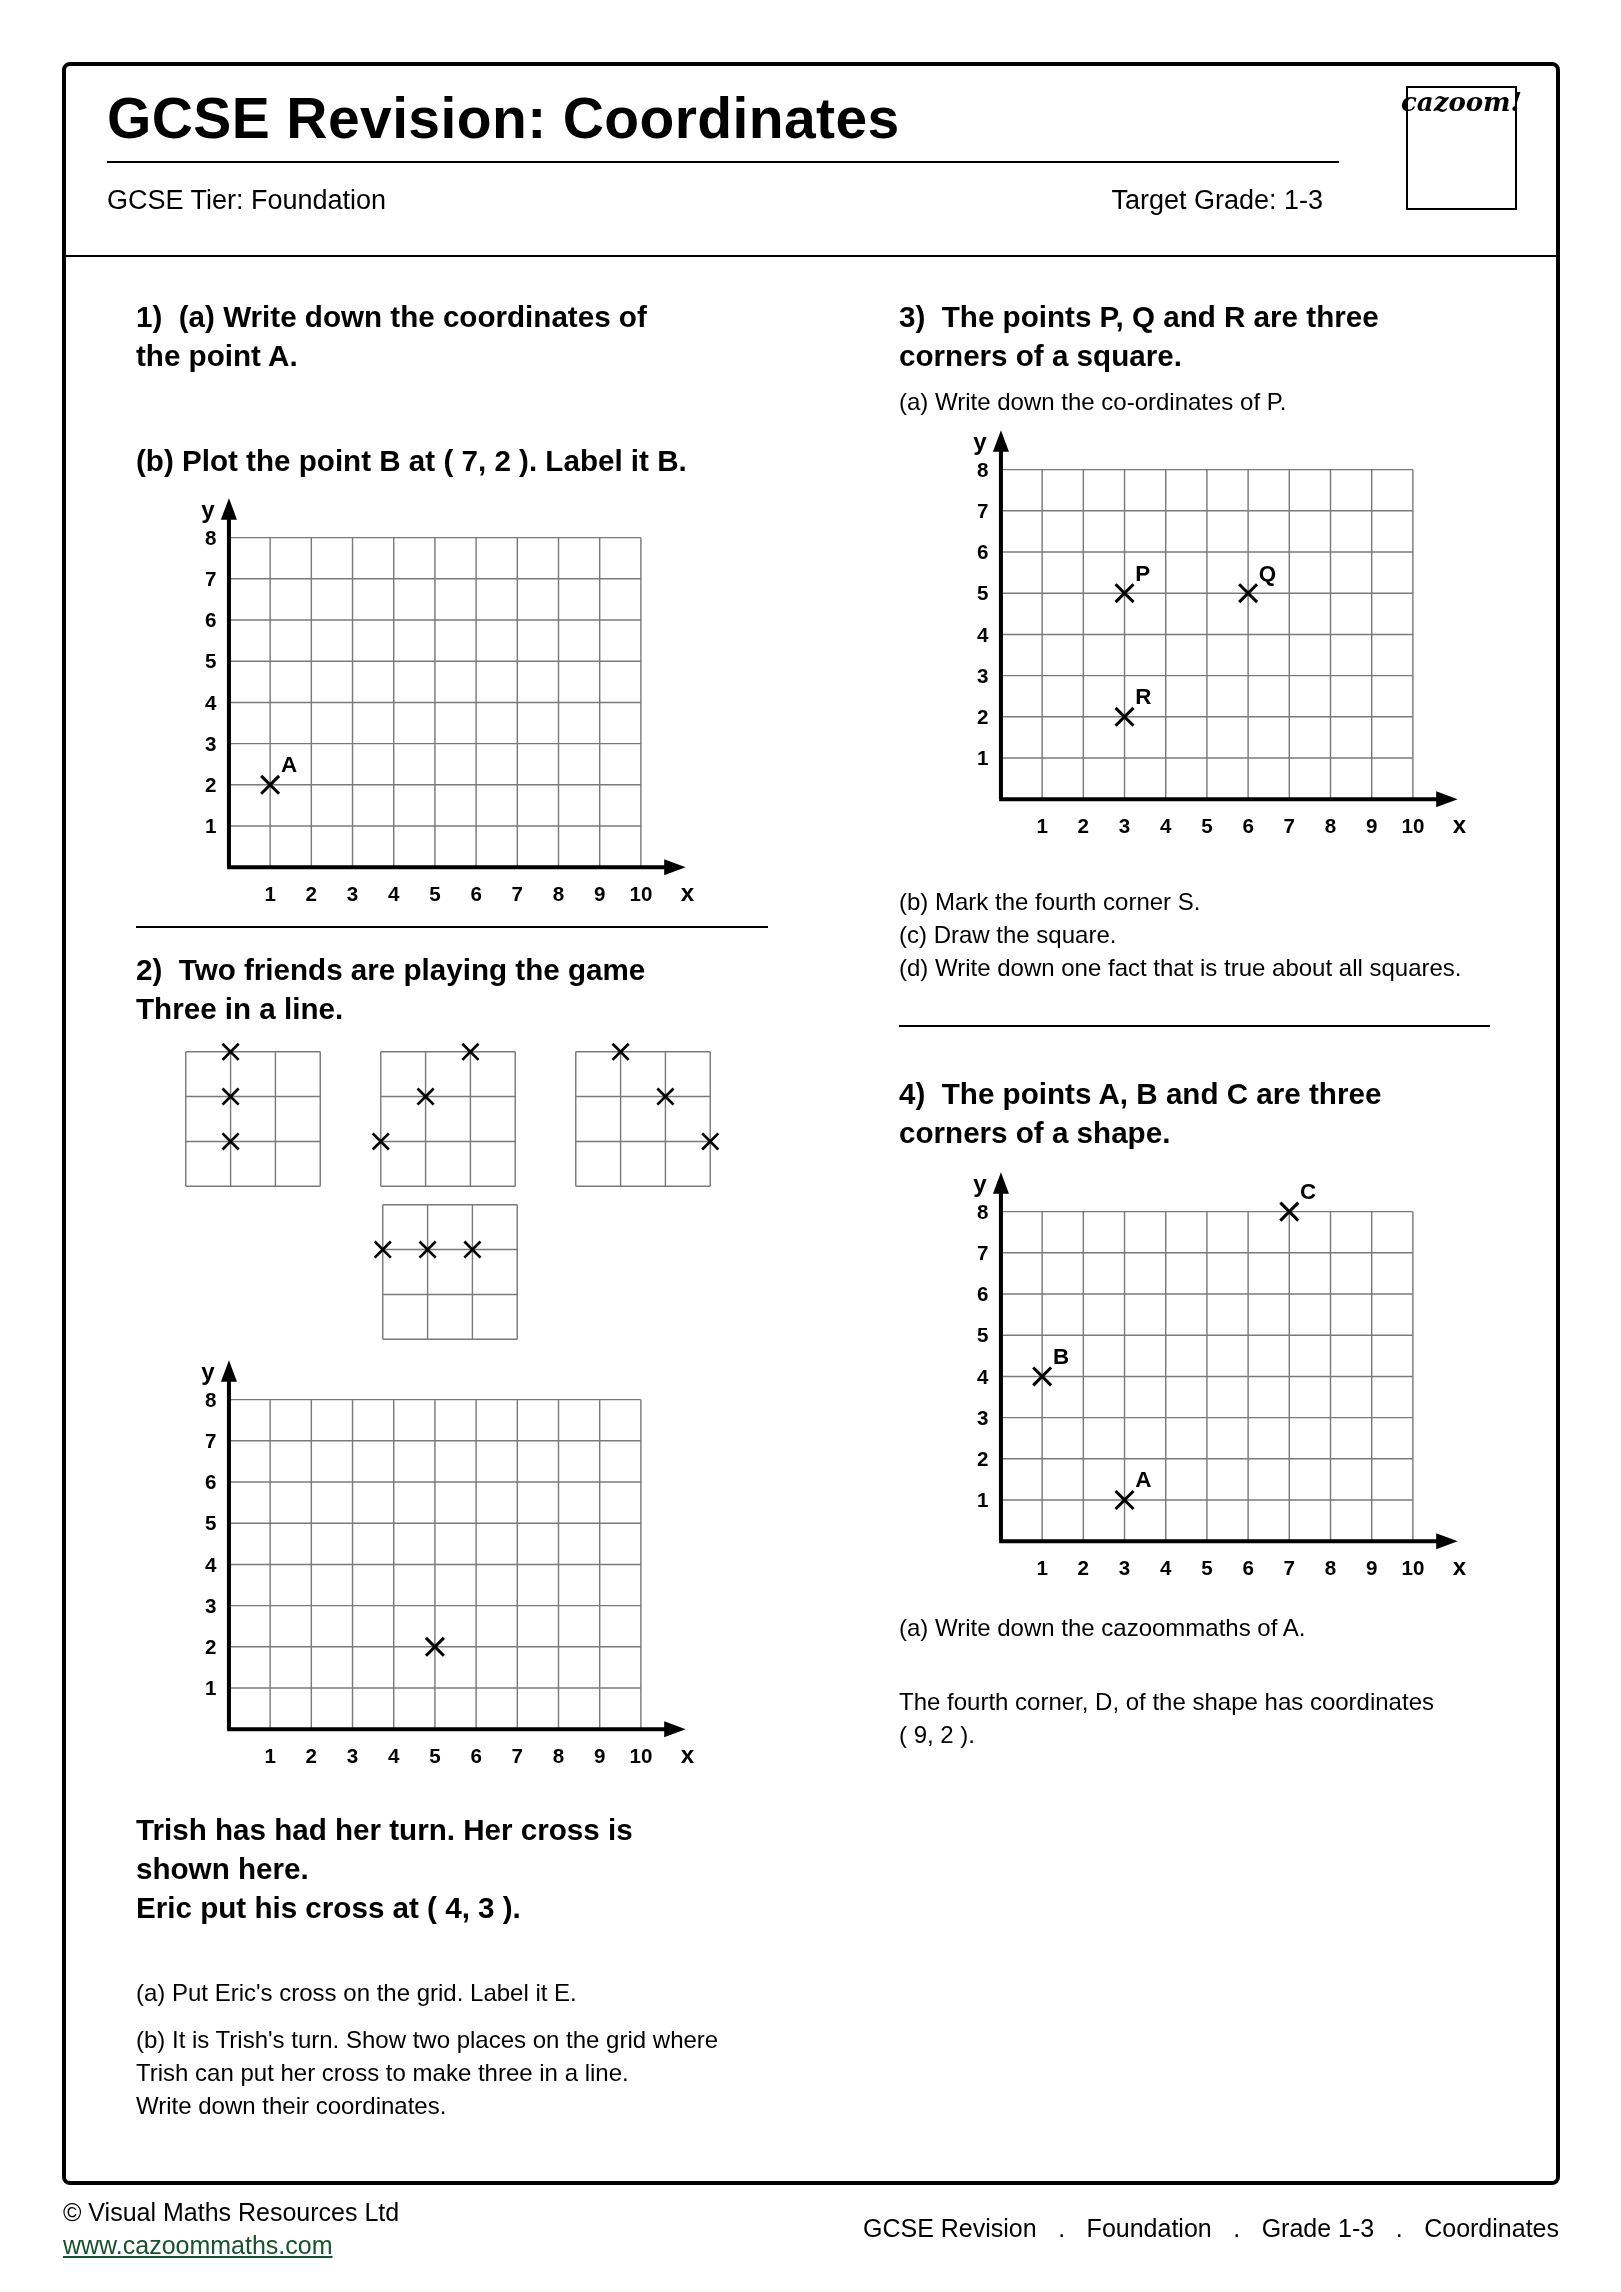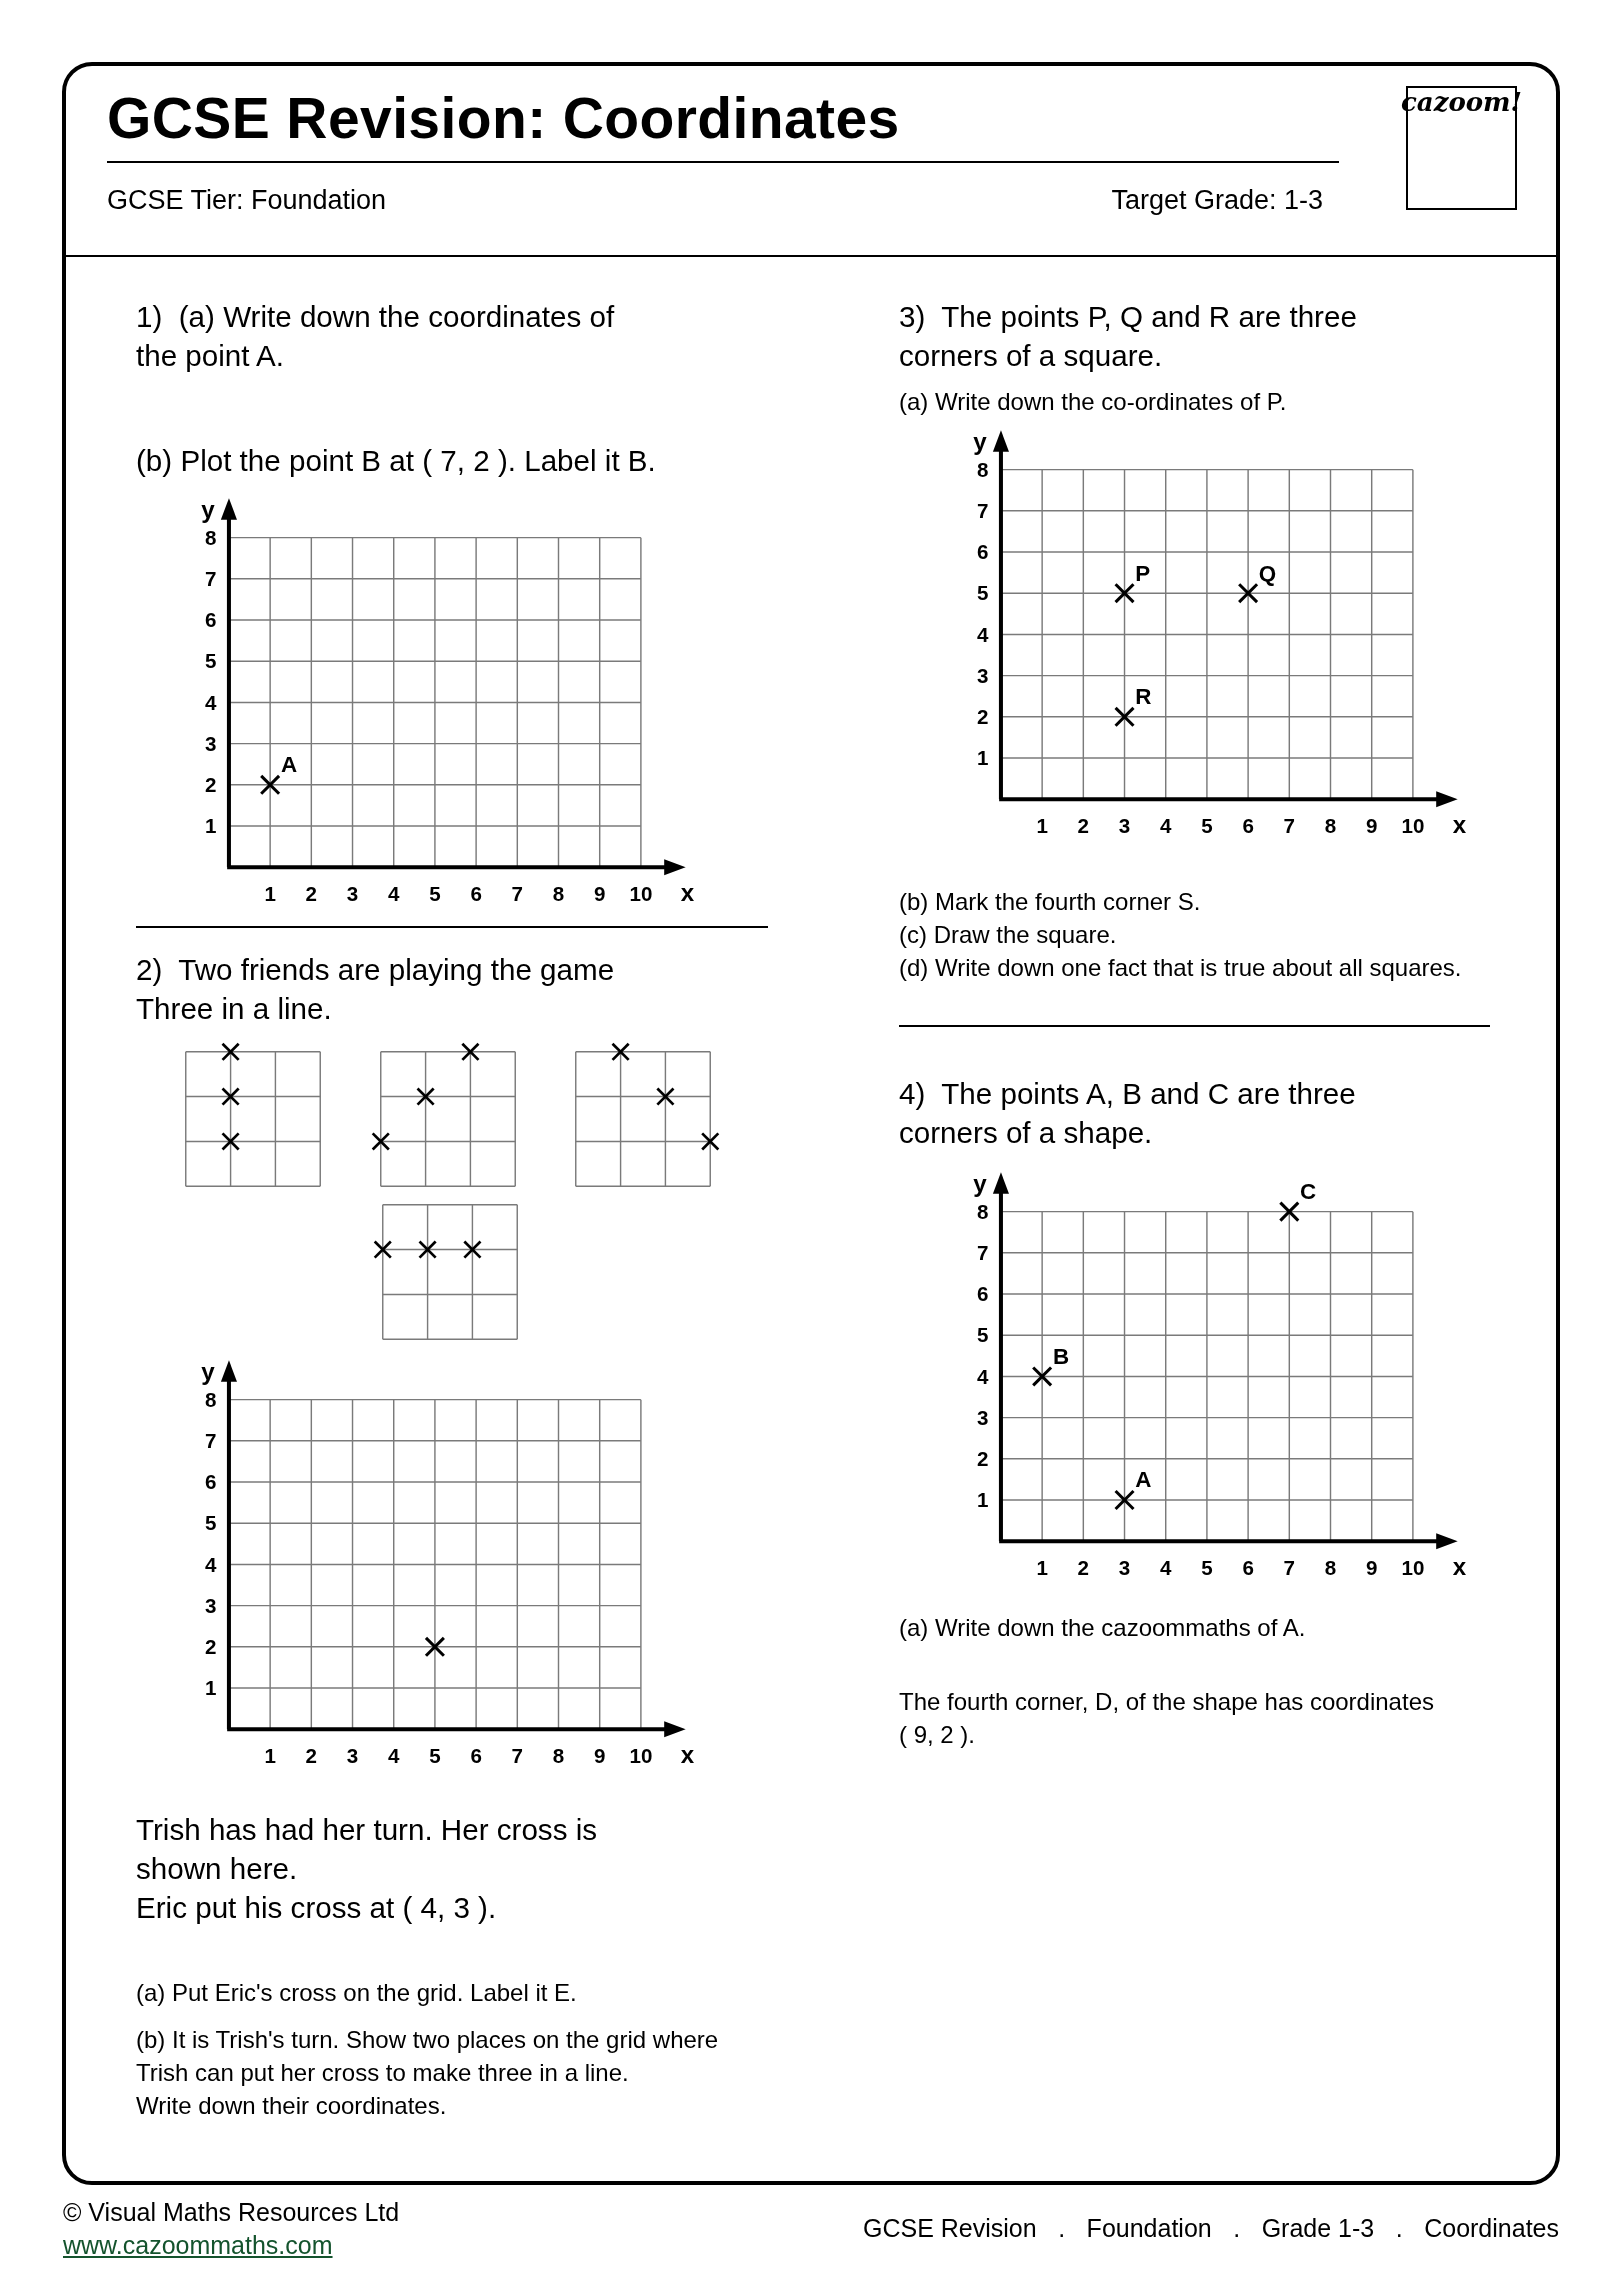--- a/index.html
+++ b/index.html
@@ -2,40 +2,40 @@
 <html style="font-size:14.3px"><head>
 <meta charset="utf-8">
 <style>
   html,body{margin:0;padding:0}
   body{
     width:1622px;height:2293px;background:#ffffff;color:#000;
     font-family:"Liberation Sans","DejaVu Sans",sans-serif;position:relative;
   }
   .sheet{
     position:absolute;left:62px;top:62px;width:1498px;height:2123px;
-    border:4.5px solid #000;border-radius:30px;background:#fff;
+    border:4.5px solid #000;border-radius:8px;background:#fff;
     box-sizing:border-box;overflow:hidden;
   }
   .header{position:relative;height:191px;border-bottom:2.7px solid #000;
     padding:23px 41px 0 41px;box-sizing:border-box}
   .title{font-size:57px;font-weight:bold;letter-spacing:0.4px;margin:0 176px 0 0;
     border-bottom:2.7px solid #000;padding-bottom:12.5px;line-height:1.05}
   .header-row{display:flex;justify-content:space-between;align-items:flex-start;
     font-size:27px;margin:21.5px 192px 0 0}
   .logo{position:absolute;top:19.7px;right:39px;width:111px;height:124px;
     border:2.7px solid #000;box-sizing:border-box;background:#fff;
     display:flex;align-items:flex-start;justify-content:center}
   .logo-text{font-family:"DejaVu Serif","Liberation Serif",serif;font-style:italic;
     font-weight:bold;font-size:26px;line-height:1;margin-top:1.8px}
 
   .content{display:flex;padding-top:41px}
   .col-left{width:743px;padding-left:70px;box-sizing:border-box;flex:none}
   .col-right{flex:1;padding-left:90px;padding-right:66px;box-sizing:border-box}
 
-  .q-head{font-size:29.6px;font-weight:normal;line-height:1.31;white-space:pre-wrap}
+  .q-head{font-size:29.6px;font-weight:bold;line-height:1.31;white-space:pre-wrap}
   .q-body{font-size:24px;line-height:1.38;white-space:pre-wrap}
   .divider{border-top:2.2px solid #000;height:0}
   .divider-left{width:632px;margin-top:1.8px;margin-bottom:23px}
   .divider-right{width:100%;margin-top:41px;margin-bottom:48px}
 
   .grid-left{margin-left:41px}
   .grid-right{margin-left:50px}
 
   .q1a{margin-bottom:66px}
   .q1b{margin-bottom:10.7px}

